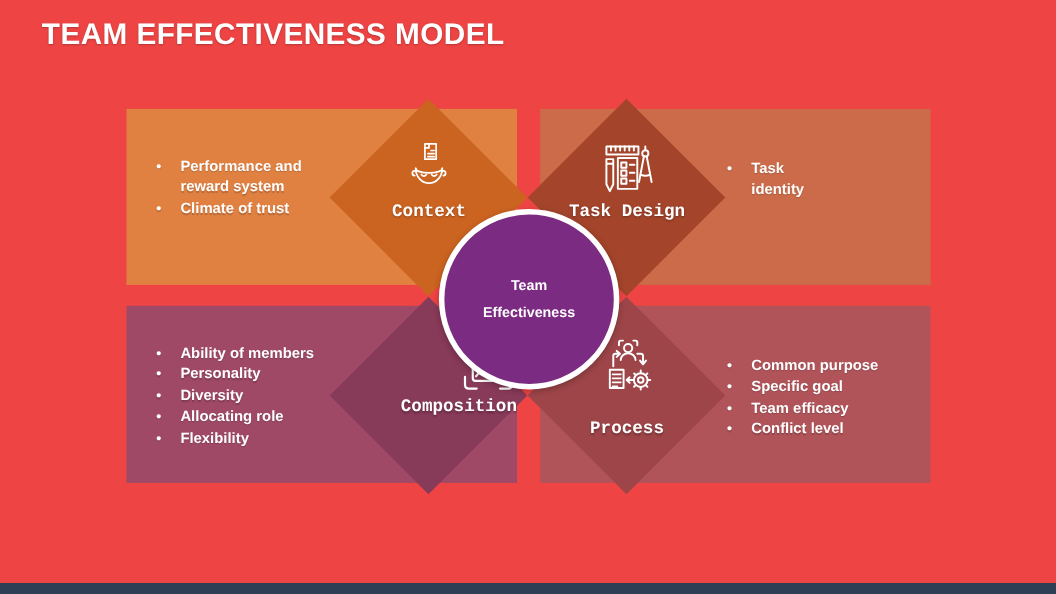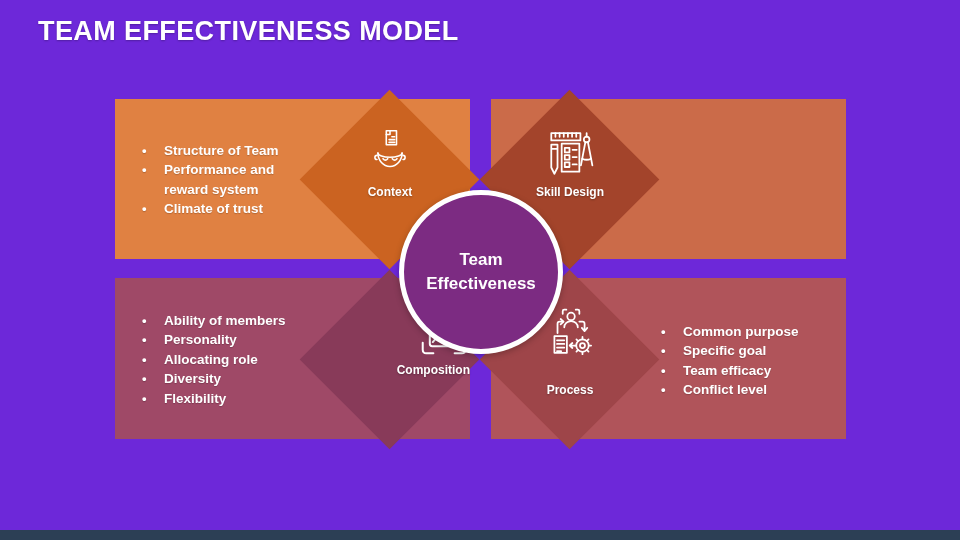--- a/index.html
+++ b/index.html
@@ -29,60 +29,60 @@
   .badge {
     position:absolute; width:160px; display:flex; flex-direction:column;
     align-items:center; color:#fff; text-align:center;
   }
   .q-tl .badge { left:310px; top:128px; }
   .q-tr .badge { left:490px; top:128px; }
   .q-bl .badge { left:310px; top:306px;align-items:flex-end; }
   .q-br .badge { left:490px; top:306px;gap:20px; }
   .badge svg { width:52px; height:52px; display:block; }
   .badge .label {
-    margin-top:3px; font-size:12px; font-weight:700; line-height:19px;
+    margin-top:3px; font-size:16px; font-weight:700; line-height:19px;
     text-shadow:0 1px 2px rgba(0,0,0,.3);
+    font-family:Liberation Mono, monospace;
   }
 
   .bullets {
     position:absolute; margin:0; padding:0; list-style:none;
     color:#fff; font-size:13.5px; font-weight:700; line-height:19.4px;
     text-shadow:0 1px 1px rgba(0,0,0,.2);
   }
   .q-tl .bullets { left:139px; top:141px; width:170px; }
   .q-tr .bullets { left:658px; top:143px; width:130px; }
   .q-bl .bullets { left:139px; top:311px; width:195px; }
   .q-br .bullets { left:658px; top:322px; width:180px; }
   .bullets li { position:relative; padding-left:25px; white-space:pre-line; }
   .bullets li::before {
     content:"\2022"; position:absolute; left:3px; top:0; font-size:13px;
   }
 
   .center-circle {
     position:absolute; left:399px; top:190px; width:154px; height:154px;
     border:5px solid #ffffff; border-radius:50%;
     display:flex; flex-direction:column; align-items:center; justify-content:center;
-    color:#fff; font-size:17px; font-weight:700; line-height:24px; text-align:center;
+    color:#fff; font-size:13px; font-weight:700; line-height:24px; text-align:center;
     box-shadow:0 2px 6px rgba(0,0,0,.25);
   }
 
   .bottom-bar { position:absolute; left:0; bottom:0; width:960px; height:10px; }
   svg { stroke:#ffffff; fill:none; stroke-width:1.7; stroke-linecap:round; stroke-linejoin:round; }
 </style>
 </head>
 <body>
 
-<div class="slide" style="background: #6d28d9;">
+<div class="slide" style="background: #ef4444;">
   <h1 class="slide-title">TEAM EFFECTIVENESS MODEL</h1>
 
   <section class="q-tl">
     <div class="panel" style="background: rgb(224, 129, 66);"></div>
     <div class="diamond" style="background: rgb(203, 99, 33);"></div>
     <ul class="bullets">
-        <li>Structure of Team</li>
         <li>Performance and
 reward system</li>
         <li>Climate of trust</li>
       </ul>
     <div class="badge">
       <span>
         <svg viewBox="0 0 48 56">
           <path d="M20 3 h11 v15 h-11 v-11 z"></path>
           <path d="M20 7 h4 v-4"></path>
           <path d="M26 9.5 h3 M23 12.5 h6 M23 15.5 h6"></path>
@@ -94,49 +94,51 @@
         </svg>
       </span>
       <span class="label">Context</span>
     </div>
   </section>
 
   <section class="q-tr">
     <div class="panel" style="background: rgb(203, 107, 73);"></div>
     <div class="diamond" style="background: rgb(163, 68, 43);"></div>
     <ul class="bullets">
+        <li>Task
+identity</li>
       </ul>
     <div class="badge">
       <span>
         <svg viewBox="0 0 50 46">
           <rect x="7" y="3" width="28" height="7"></rect>
           <path d="M11 3 v3.5 M15 3 v3.5 M19 3 v3.5 M23 3 v3.5 M27 3 v3.5 M31 3 v3.5"></path>
           <path d="M7 14 h6 v22 l-3 6 l-3 -6 z M7 18 h6"></path>
           <rect x="17" y="13" width="17" height="27"></rect>
           <rect x="20" y="17" width="4.5" height="4.5"></rect>
           <rect x="20" y="24" width="4.5" height="4.5"></rect>
           <rect x="20" y="31" width="4.5" height="4.5"></rect>
           <path d="M27.5 19 h4 M27.5 26 h4 M27.5 33 h4"></path>
           <circle cx="41" cy="9" r="2.7"></circle>
           <path d="M41 6.3 v-3.3 M39.8 11.5 L35.5 34 M42.2 11.5 L46.5 34"></path>
           <path d="M36.8 27.5 a9.5 9.5 0 0 0 8.4 0"></path>
         </svg>
       </span>
-      <span class="label">Skill Design</span>
+      <span class="label">Task Design</span>
     </div>
   </section>
 
   <section class="q-bl">
     <div class="panel" style="background: rgb(159, 73, 103);"></div>
     <div class="diamond" style="background: rgb(136, 58, 89);"></div>
     <ul class="bullets">
         <li>Ability of members</li>
         <li>Personality</li>
+        <li>Diversity</li>
         <li>Allocating role</li>
-        <li>Diversity</li>
         <li>Flexibility</li>
       </ul>
     <div class="badge">
       <span>
         <svg viewBox="0 0 44 44">
           <path d="M4 13 V7 Q4 4 7 4 H13"></path>
           <path d="M31 4 H37 Q40 4 40 7 V13"></path>
           <path d="M40 31 V37 Q40 40 37 40 H31"></path>
           <path d="M13 40 H7 Q4 40 4 37 V31"></path>
           <rect x="10" y="10" width="24" height="24" rx="2"></rect>

